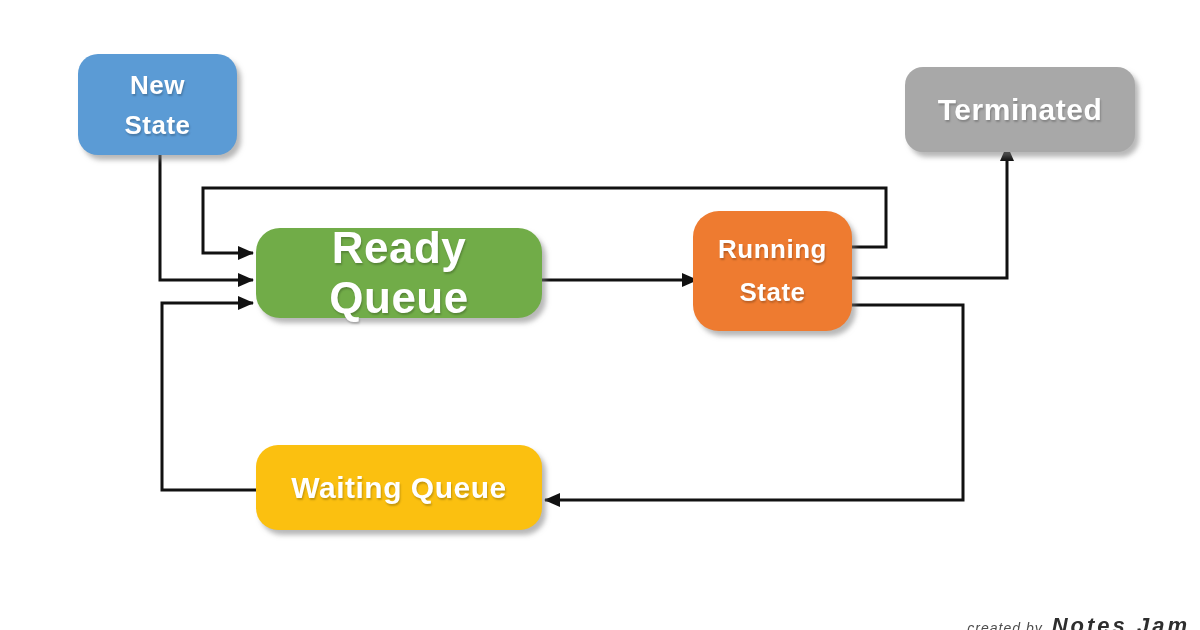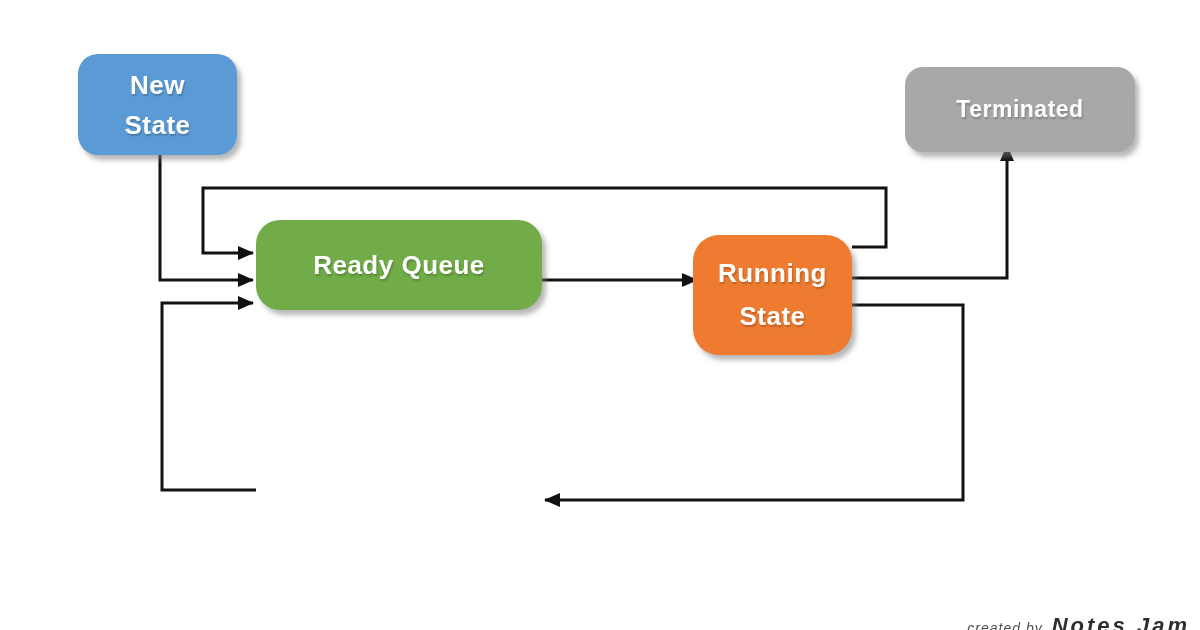--- a/index.html
+++ b/index.html
@@ -24,23 +24,23 @@
     align-items: center;
     justify-content: center;
     color: #ffffff;
     font-weight: bold;
     text-align: center;
     box-shadow: 4px 5px 5px rgba(125,125,125,0.55);
     text-shadow: 1px 2px 2px rgba(0,0,0,0.22);
     letter-spacing: 0.5px;
   }
   #node-new        { left: 78px;  top: 54px;  width: 159px; height: 101px; border-radius: 20px; font-size: 26px; line-height: 40px; align-items: center; }
-  #node-terminated { left: 905px; top: 67px;  width: 230px; height: 85px;  border-radius: 18px; font-size: 23px; }
-  #node-ready      { left: 256px; top: 220px; width: 286px; height: 90px;  border-radius: 24px; font-size: 26px; }
-  #node-running    { left: 693px; top: 235px; width: 159px; height: 120px; border-radius: 26px; font-size: 26px; line-height: 43px; }
+  #node-terminated { left: 905px; top: 67px;  width: 230px; height: 85px;  border-radius: 18px; font-size: 30px; }
+  #node-ready      { left: 256px; top: 228px; width: 286px; height: 90px;  border-radius: 24px; font-size: 44px; }
+  #node-running    { left: 693px; top: 211px; width: 159px; height: 120px; border-radius: 26px; font-size: 26px; line-height: 43px; }
   #node-waiting    { left: 256px; top: 445px; width: 286px; height: 85px;  border-radius: 22px; font-size: 30px; }
   .watermark {
     position: absolute;
     right: 10px;
     bottom: -9px;
     white-space: nowrap;
     font-style: italic;
     color: #3a3a3a;
   }
   .wm-prefix { font-size: 14px; margin-right: 9px; color: #4d4d4d; letter-spacing: 1px; }
@@ -77,18 +77,21 @@
 
   <div class="node" id="node-ready" style="background-color: rgb(113, 172, 72);">
     <span>Ready Queue</span>
   </div>
 
   <div class="node" id="node-running" style="background-color: rgb(238, 123, 48);">
     <span>Running</span>
     <span>State</span>
   </div>
 
+  <div class="node" id="node-waiting" style="background-color: rgb(251, 192, 16);">
+    <span>Waiting Queue</span>
+  </div>
 
   <div class="watermark">
     <span class="wm-prefix">created by</span><span class="wm-name">Notes Jam</span>
   </div>
 
 </div>
 
 </body></html>

